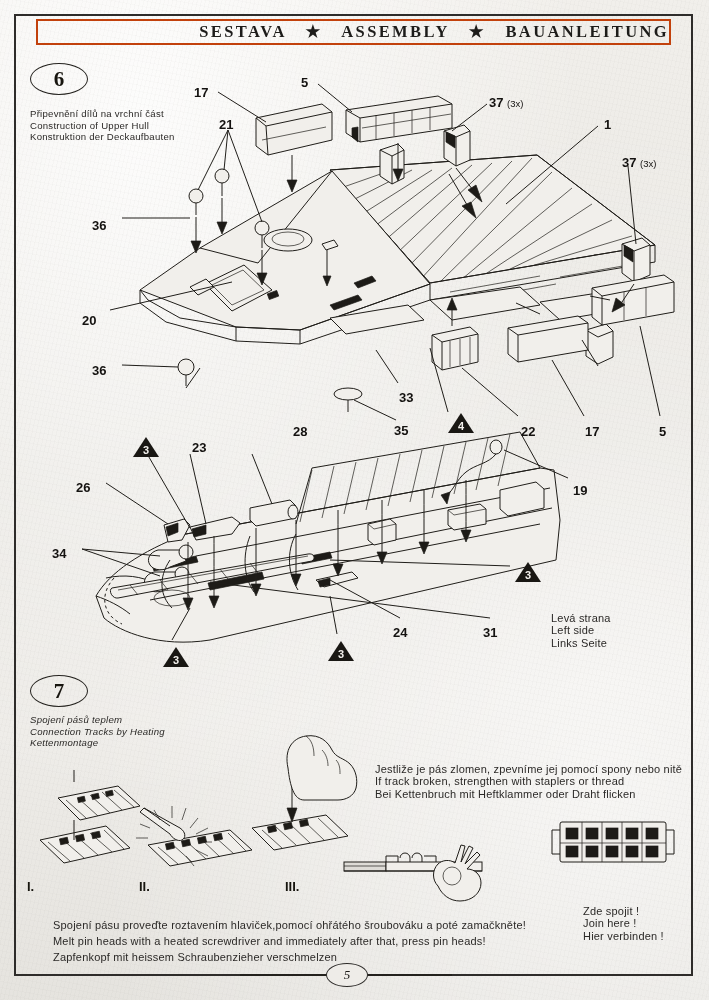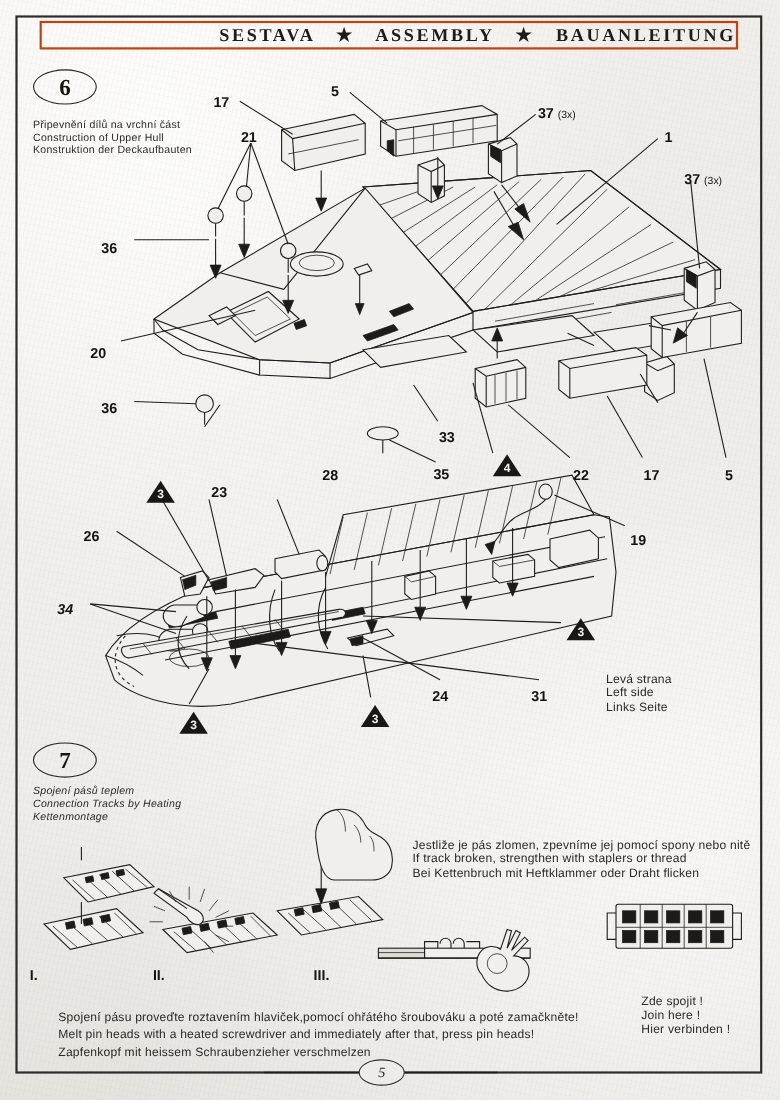--- a/index.html
+++ b/index.html
@@ -644,21 +644,21 @@
 <div class="partnum" style="left:92px;  top:363px;"><span>36</span></div>
 <div class="partnum" style="left:399px; top:390px;"><span>33</span></div>
 <div class="partnum" style="left:394px; top:423px;"><span>35</span></div>
 <div class="partnum" style="left:521px; top:424px;"><span>22</span></div>
 <div class="partnum" style="left:585px; top:424px;"><span>17</span></div>
 <div class="partnum" style="left:659px; top:424px;"><span>5</span></div>
 
 <div class="partnum" style="left:192px; top:440px;"><span>23</span></div>
 <div class="partnum" style="left:245px; top:424px;margin-left:48px;"><span>28</span></div>
 <div class="partnum" style="left:76px;  top:480px;"><span>26</span></div>
-<div class="partnum" style="left:52px;  top:546px;font-style:italic;"><span>34</span></div>
+<div class="partnum" style="left:52px;  top:546px;"><span>34</span></div>
 <div class="partnum" style="left:573px; top:483px;"><span>19</span></div>
 <div class="partnum" style="left:393px; top:625px;"><span>24</span></div>
 <div class="partnum" style="left:483px; top:625px;"><span>31</span></div>
 
 <div class="tri" style="left:448px; top:413px;">
   <span class="shape"></span>
     <span class="num">4</span>
 </div>
 <div class="tri" style="left:133px; top:437px;">
   <span class="shape"></span>

